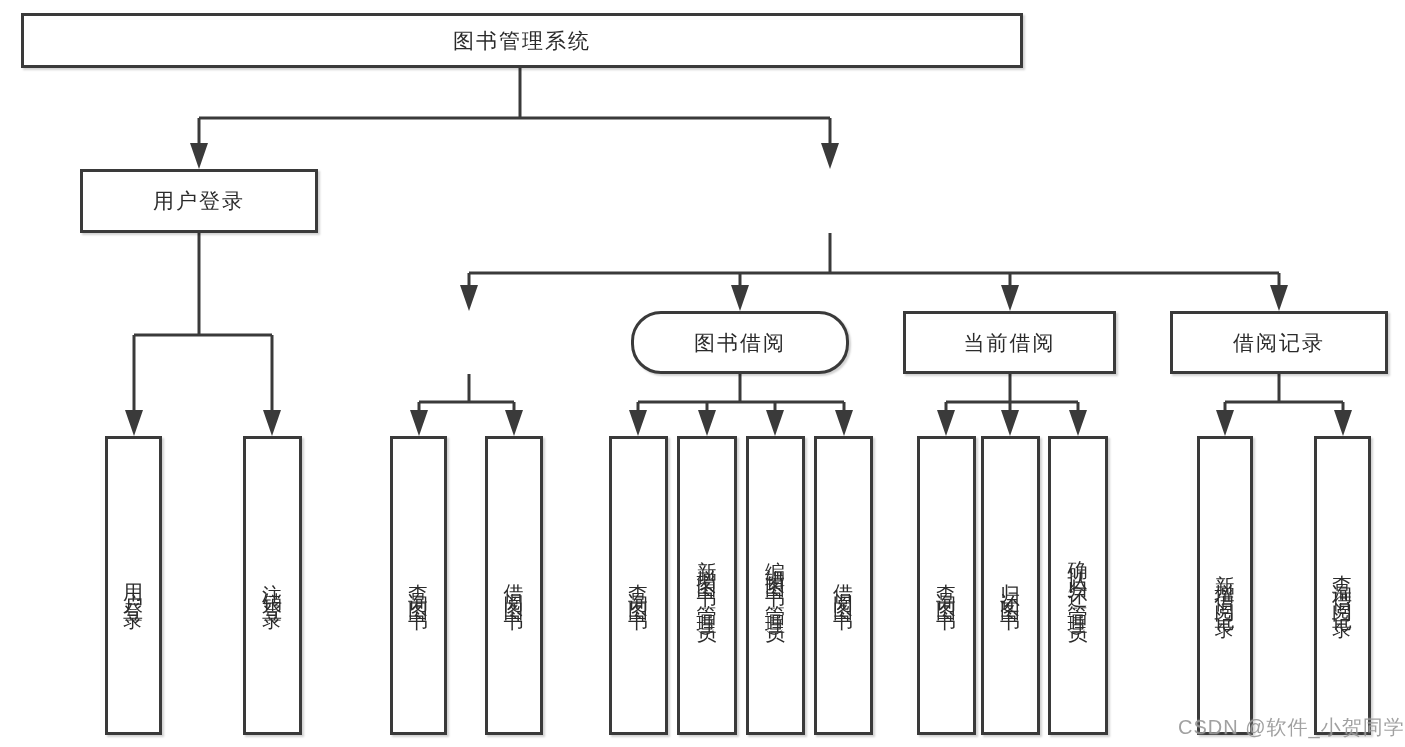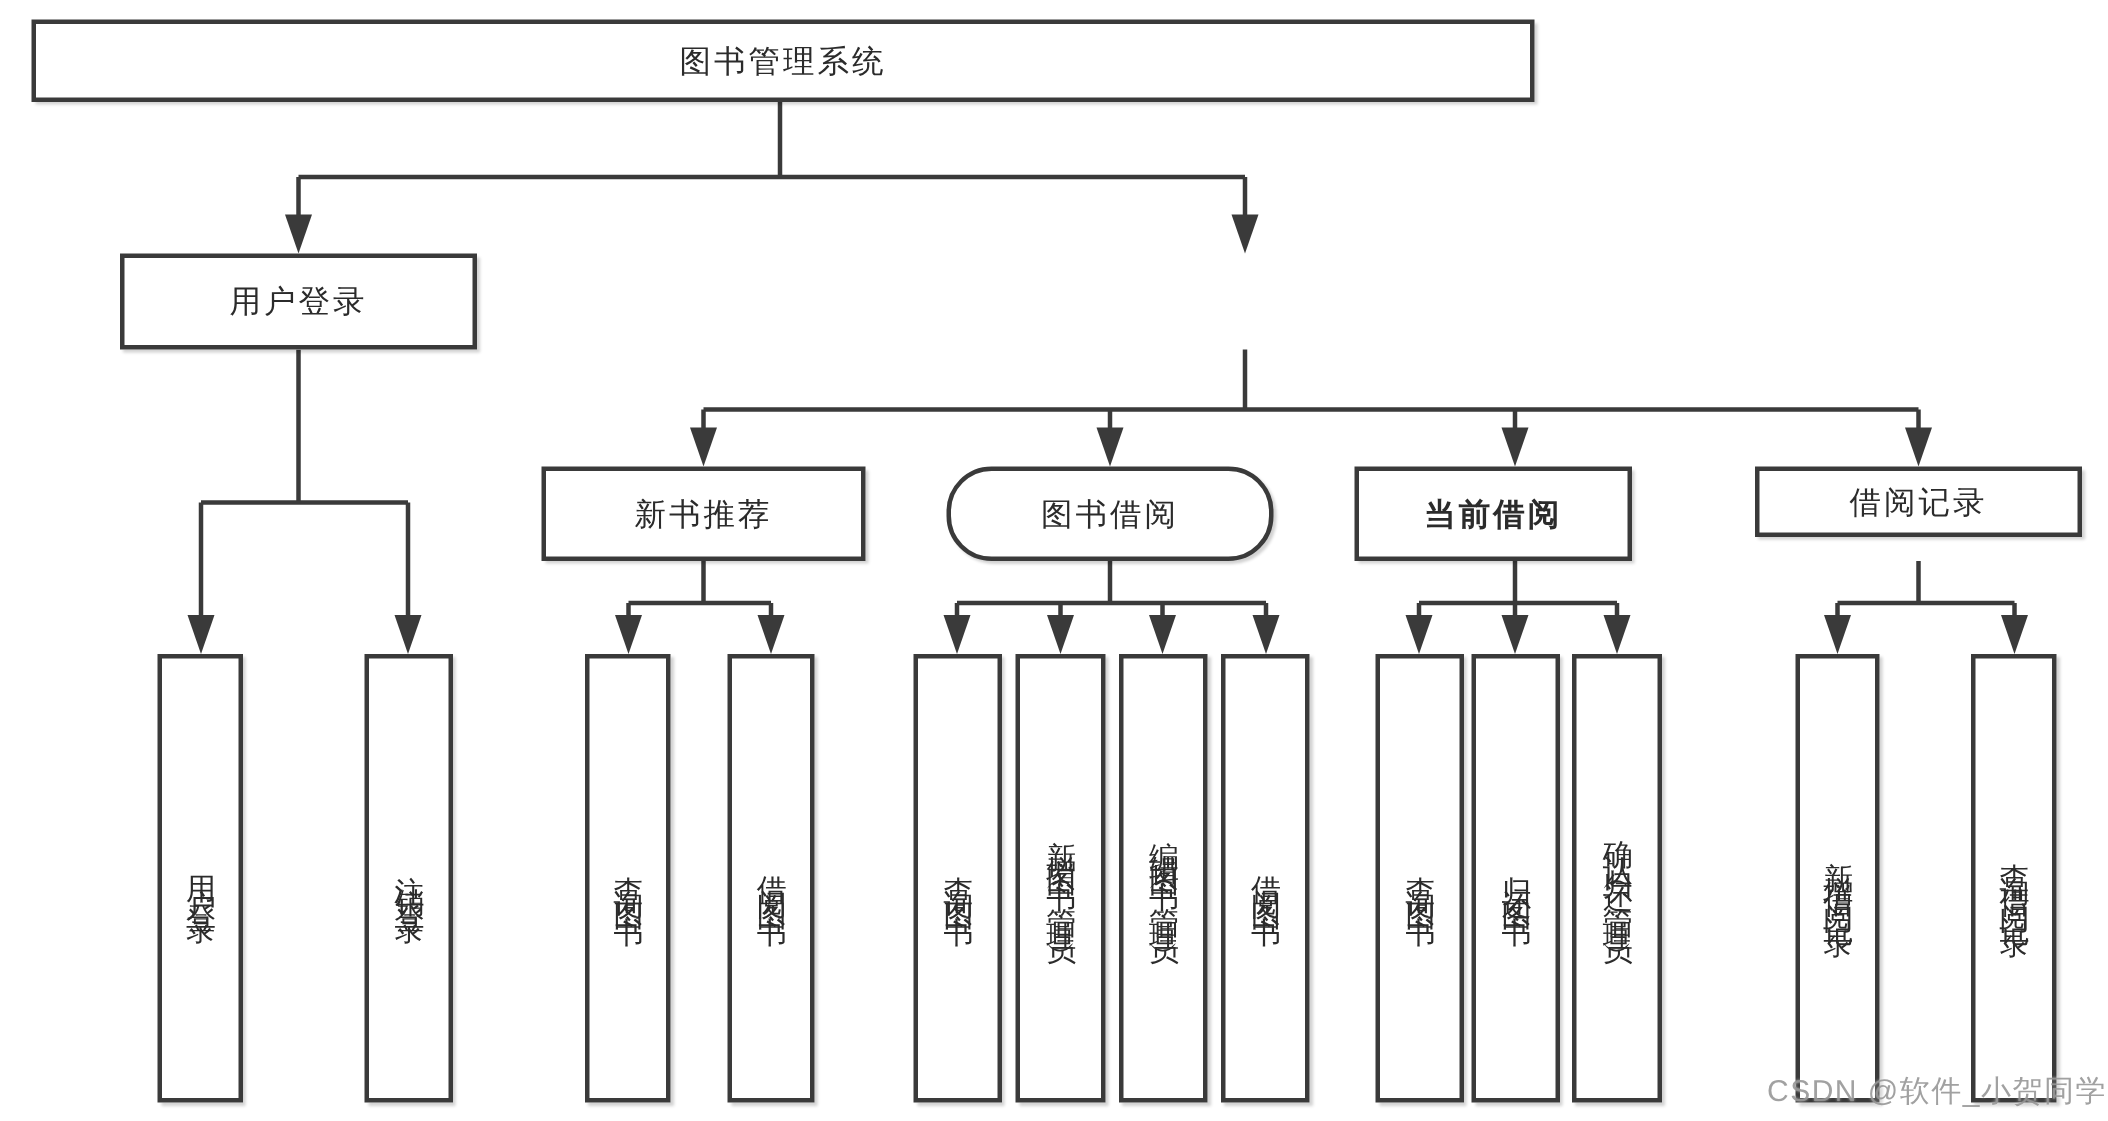--- a/index.html
+++ b/index.html
@@ -49,22 +49,22 @@
     white-space: nowrap;
   }
   
   .n-root      { left: 21px;   top: 13px;  width: 1002px; height: 55px; }
   
   .n-login     { left: 80px;   top: 169px; width: 238px;  height: 64px; }
   .n-mgmt      { left: 712px;  top: 169px; width: 236px;  height: 64px; }
   
   .n-newbook   { left: 361px;  top: 311px; width: 216px;  height: 63px; }
   .n-borrow    { left: 631px;  top: 311px; width: 218px;  height: 63px; border-radius: 30px; }
-  .n-current   { left: 903px;  top: 311px; width: 185px;  height: 63px; font-weight: bold; }
-  .n-records   { left: 1170px; top: 311px; width: 218px;  height: 47px; text-align: right; }
+  .n-current   { left: 903px;  top: 311px; width: 213px;  height: 63px; }
+  .n-records   { left: 1170px; top: 311px; width: 218px;  height: 63px; text-align: right; }
   
   .leaf        { top: 436px; height: 299px; }
   .n-l1 { left: 105px;  width: 57px; }
   .n-l2 { left: 243px;  width: 59px; }
   .n-n1 { left: 390px;  width: 57px; }
   .n-n2 { left: 485px;  width: 58px; }
   .n-b1 { left: 609px;  width: 59px; }
   .n-b2 { left: 677px;  width: 60px; }
   .n-b3 { left: 746px;  width: 59px; }
   .n-b4 { left: 814px;  width: 59px; }
@@ -159,23 +159,20 @@
   </svg>
 
   <div class="node n-root">
     <span class="hlabel">图书管理系统</span>
   </div>
 
   <div class="node n-login">
     <span class="hlabel">用户登录</span>
   </div>
 
-  <div class="node n-newbook">
-    <span class="hlabel">新书推荐</span>
-  </div>
   <div class="node n-borrow">
     <span class="hlabel">图书借阅</span>
   </div>
   <div class="node n-current">
     <span class="hlabel">当前借阅</span>
   </div>
   <div class="node n-records">
     <span class="hlabel">借阅记录</span>
   </div>
 

